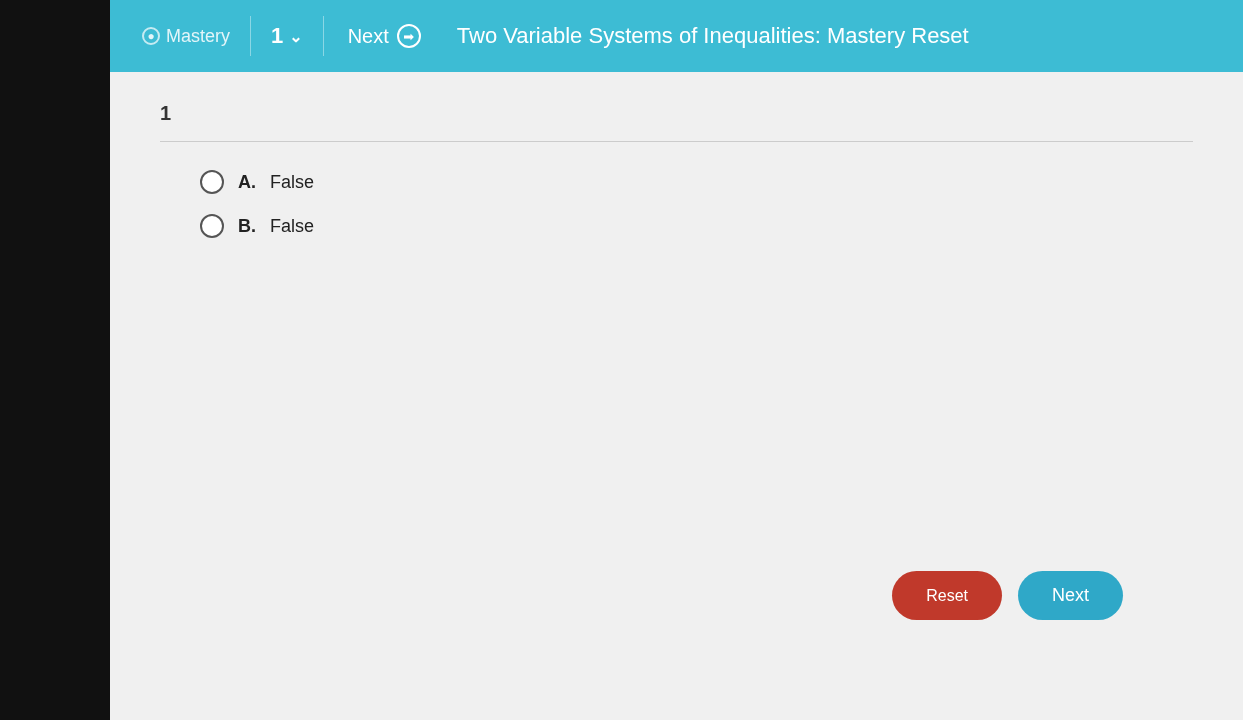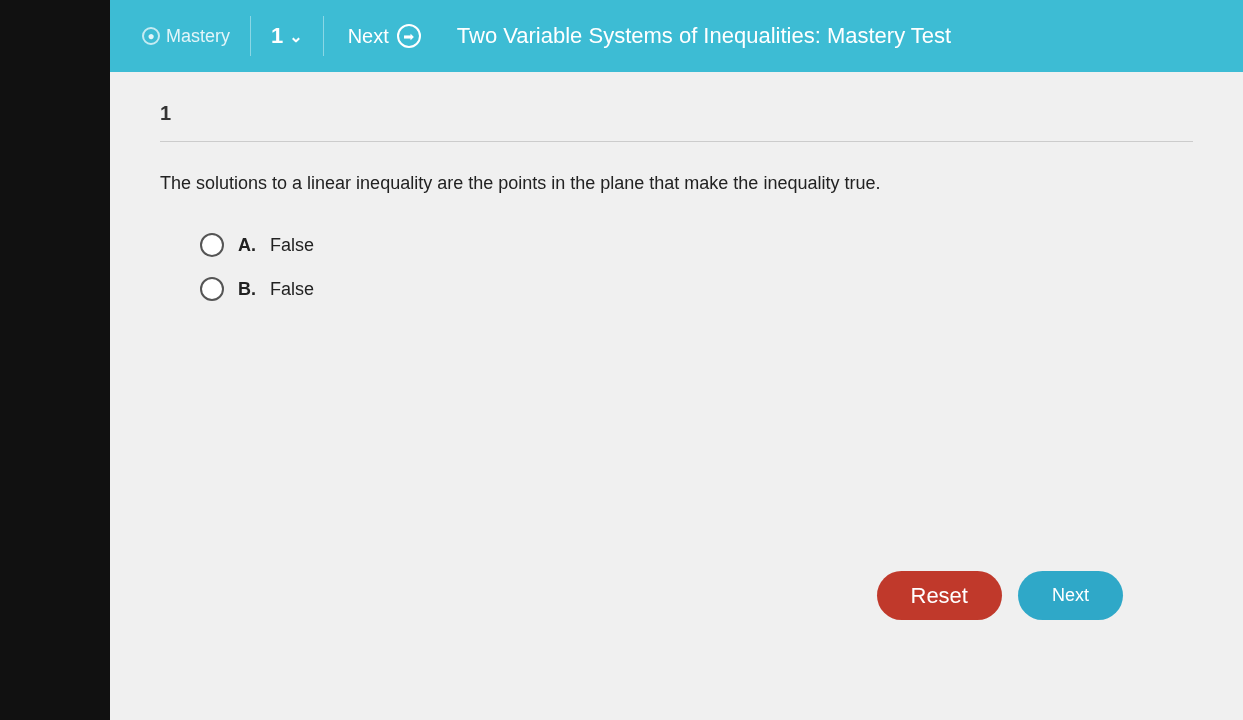--- a/index.html
+++ b/index.html
@@ -189,21 +189,21 @@
       bottom: 80px;
       right: 60px;
     }
 
     .btn-reset {
       background: #c0392b;
       color: white;
       border: none;
       border-radius: 30px;
       padding: 8px 34px;
-      font-size: 22px;
+      font-size: 16px;
       font-weight: 500;
       cursor: pointer;
     }
 
     .btn-next {
       background: #2fa8c8;
       color: white;
       border: none;
       border-radius: 30px;
       padding: 14px 34px;
@@ -233,30 +233,29 @@
       <span class="chevron">⌄</span>
     </div>
 
     <div class="nav-divider"></div>
 
     <div class="nav-next">
       <span>Next</span>
       <div class="next-circle">➡</div>
     </div>
 
-    <div class="nav-title">Two Variable Systems of Inequalities: Mastery Test</div>
+    <div class="nav-title">Two Variable Systems of Inequalities: Mastery Reset</div>
 
   </div>
 
   <div class="content-area">
 
     <div class="question-number">1</div>
     <div class="question-divider"></div>
 
-    <div class="question-text">The solutions to a linear inequality are the points in the plane that make the inequality true.</div>
 
     <div class="answer-options">
 
       <div class="answer-option">
         <div class="radio-circle"></div>
         <span class="answer-label">A.</span>
         <span class="answer-text">False</span>
       </div>
 
       <div class="answer-option">

